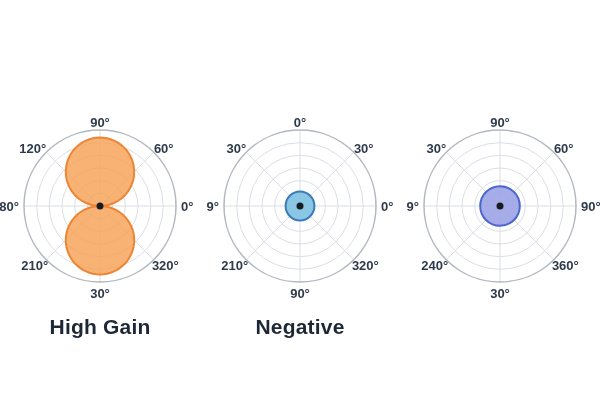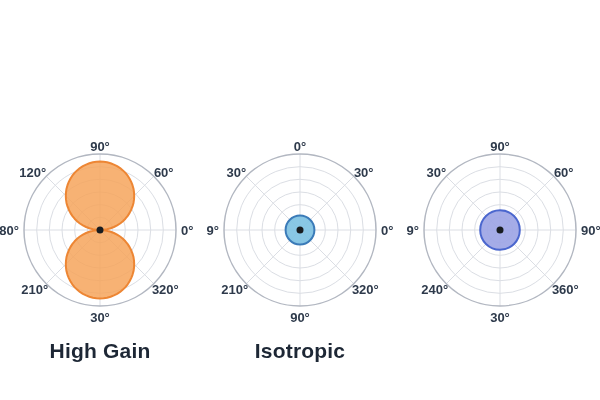--- a/index.html
+++ b/index.html
@@ -6,21 +6,20 @@
   .canvas {
     width: 600px; height: 400px;
     background: #ffffff;
     font-family: "Liberation Sans", sans-serif;
     position: relative;
     overflow: hidden;
   }
   .charts-row {
     display: flex;
     padding-top: 101px;
-    margin-top: 24px;
   }
   .chart-block {
     width: 200px;
     display: flex;
     flex-direction: column;
     align-items: center;
   }
   .chart-block svg {
     width: 200px; height: 212px;
     display: block;
@@ -96,21 +95,21 @@
           <circle cx="100" cy="105" r="3.5" fill="#181c20"></circle>
           <text x="100.0" y="26.0" text-anchor="middle" class="tick">0°</text>
           <text x="153.9" y="51.6" text-anchor="start" class="tick">30°</text>
           <text x="181.0" y="109.5" text-anchor="start" class="tick">0°</text>
           <text x="151.9" y="168.9" text-anchor="start" class="tick">320°</text>
           <text x="100.0" y="197.0" text-anchor="middle" class="tick">90°</text>
           <text x="48.1" y="168.9" text-anchor="end" class="tick">210°</text>
           <text x="19.0" y="109.5" text-anchor="end" class="tick">9°</text>
           <text x="46.1" y="51.6" text-anchor="end" class="tick">30°</text>
         </svg>
-      <div class="chart-title">Isotropic</div>
+      <div class="chart-title">Negative</div>
     </div>
 
     <div class="chart-block">
       <svg viewBox="0 0 200 212">
           <circle cx="100" cy="105" r="12.7" fill="none" stroke="#dbdee4" stroke-width="1"></circle>
           <circle cx="100" cy="105" r="25.3" fill="none" stroke="#dbdee4" stroke-width="1"></circle>
           <circle cx="100" cy="105" r="38.0" fill="none" stroke="#dbdee4" stroke-width="1"></circle>
           <circle cx="100" cy="105" r="50.7" fill="none" stroke="#dbdee4" stroke-width="1"></circle>
           <circle cx="100" cy="105" r="63.3" fill="none" stroke="#dbdee4" stroke-width="1"></circle>
           <line x1="100" y1="105" x2="176.0" y2="105.0" stroke="#dbdee4" stroke-width="1"></line>

